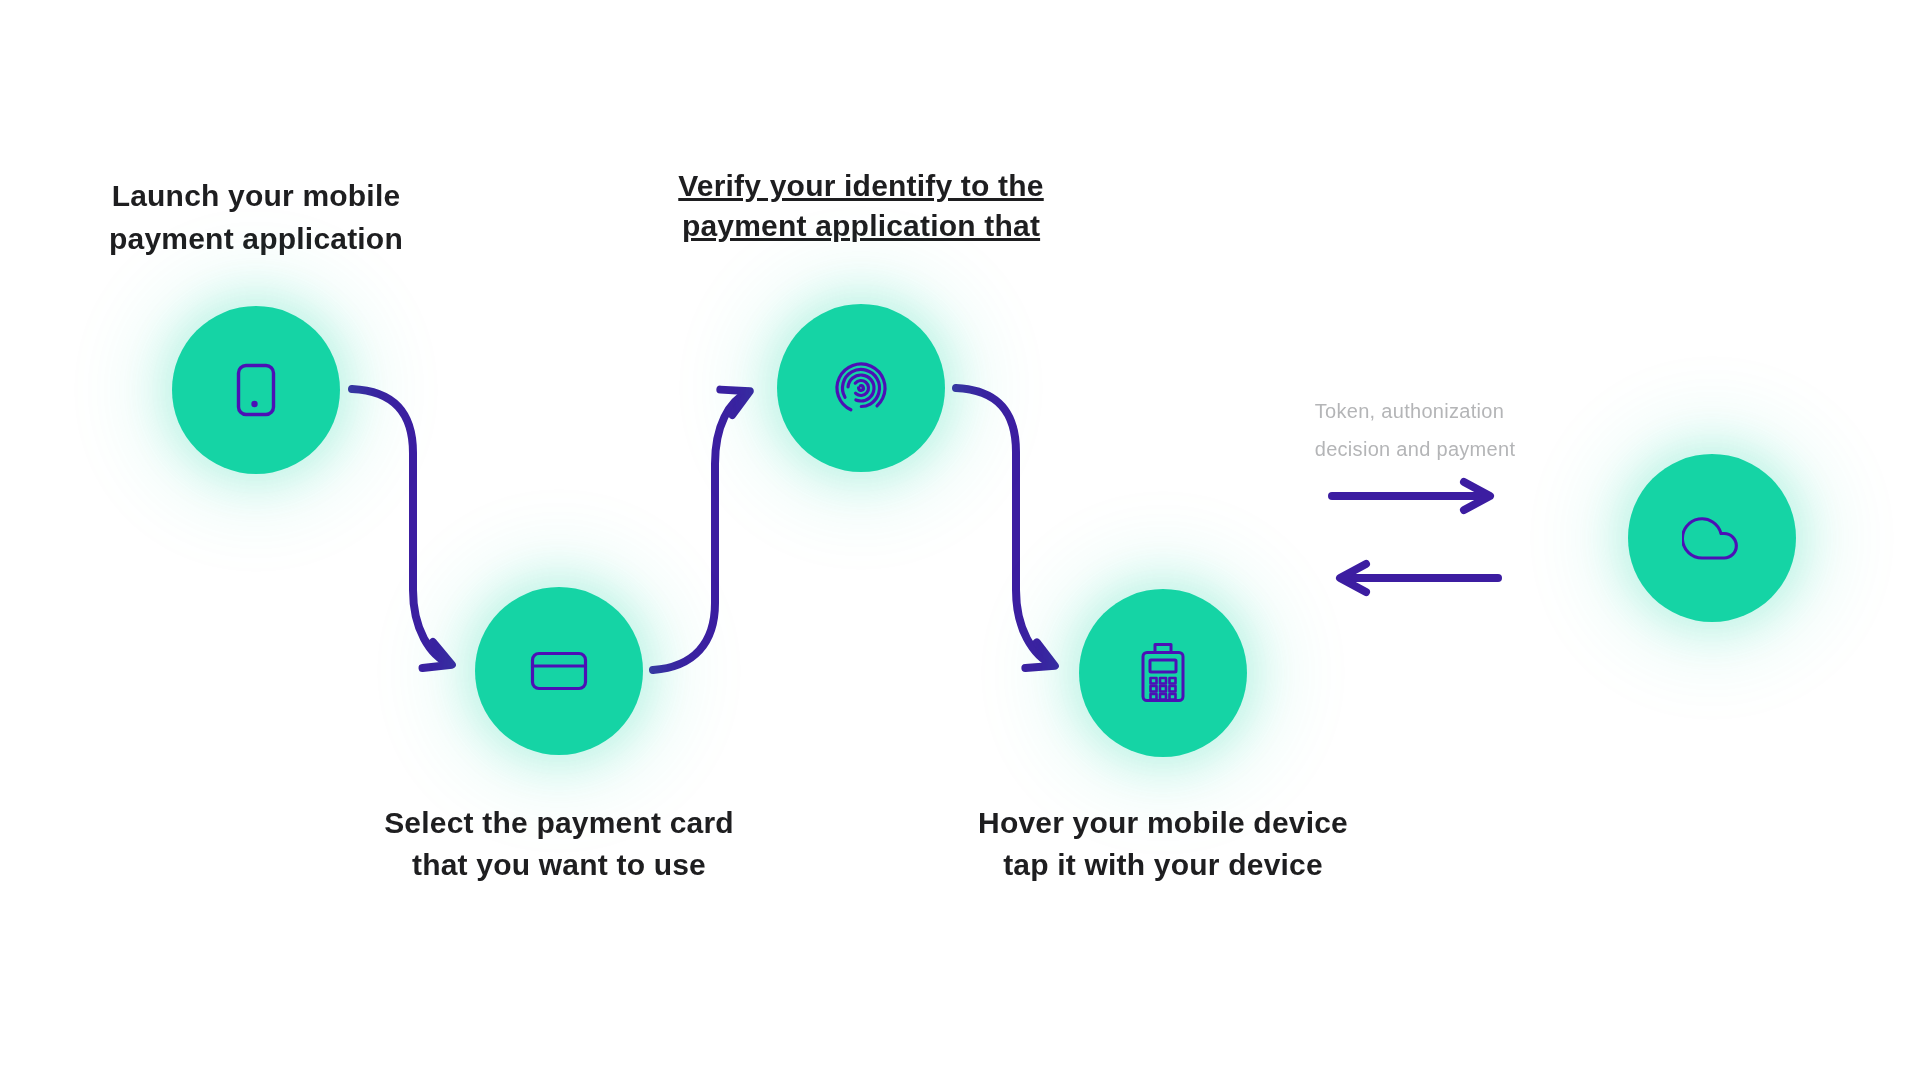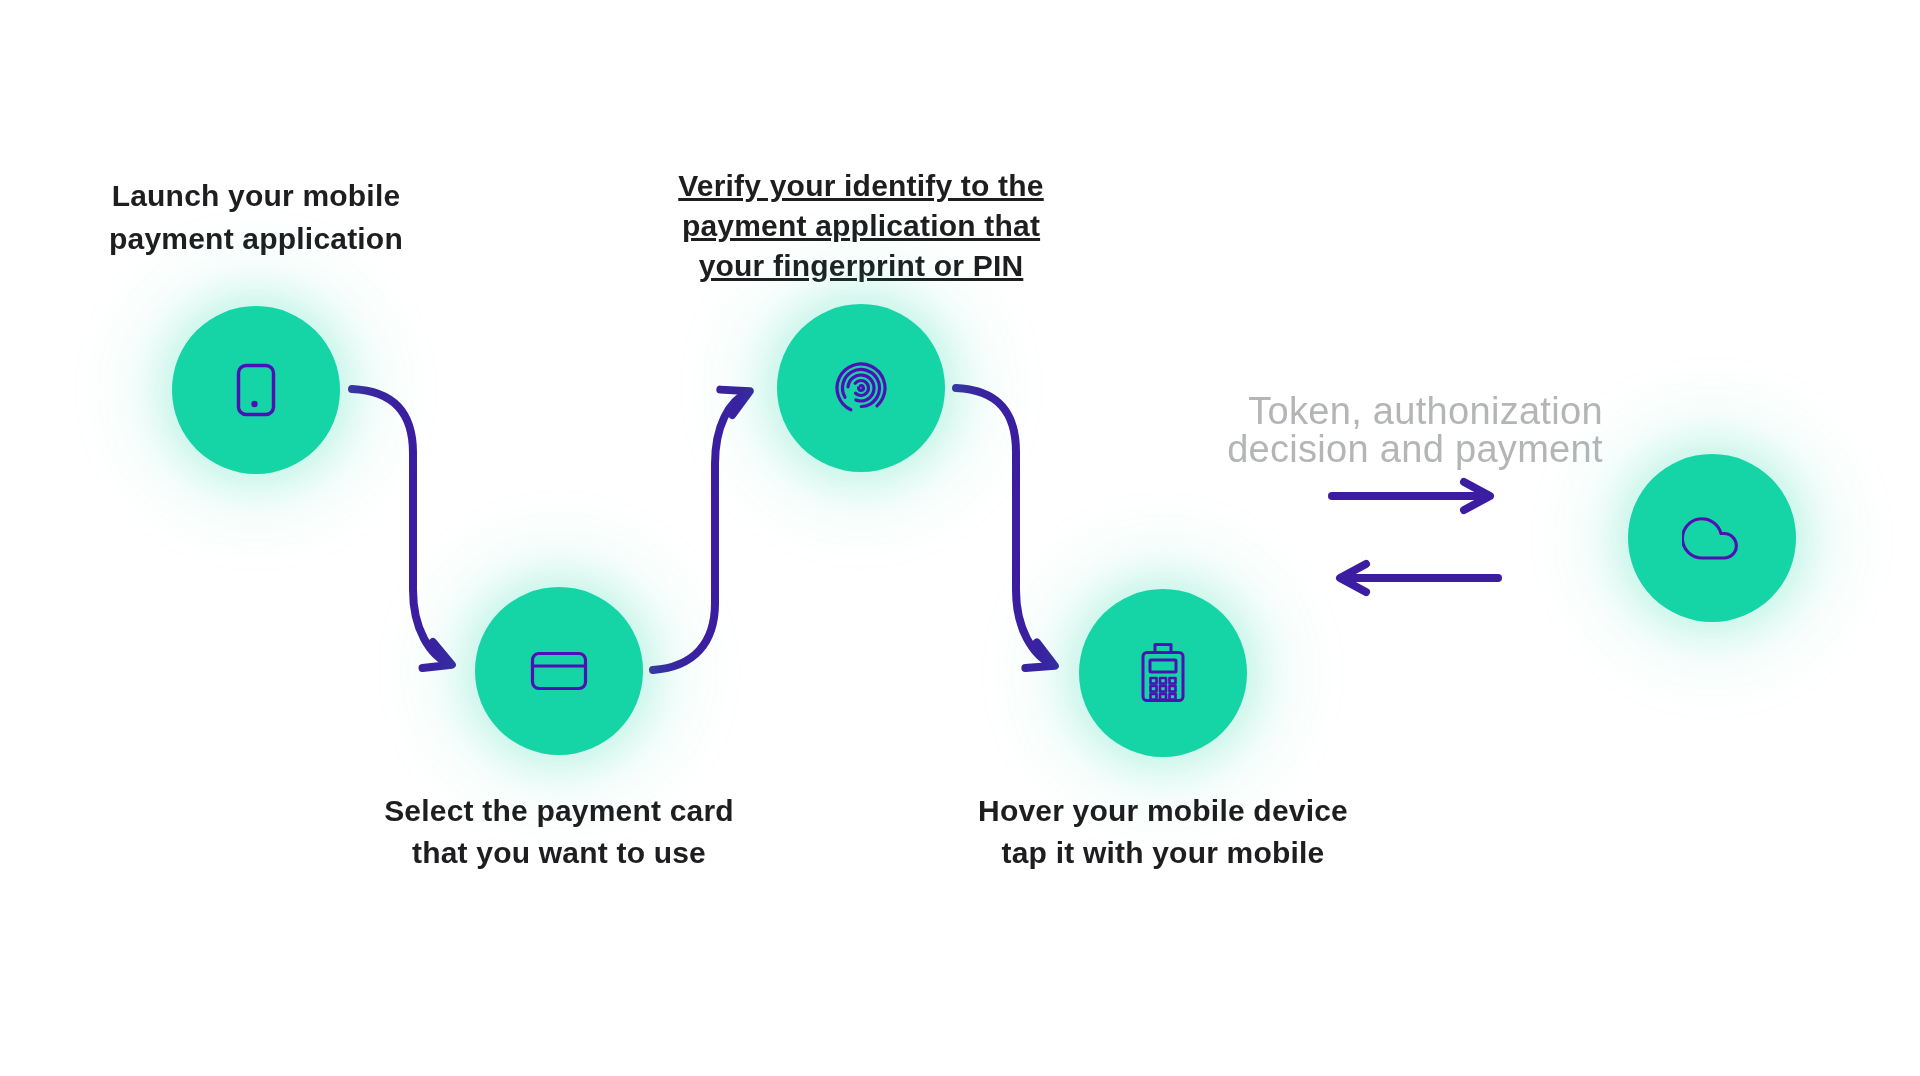--- a/index.html
+++ b/index.html
@@ -20,26 +20,26 @@
   .icon-stroke{stroke:#4c10b5;fill:none;stroke-linecap:round;stroke-linejoin:round;}
   .icon-fill{fill:#4c10b5;}
   
   .lbl{
     position:absolute;transform:translateX(-50%);
     text-align:center;color:#1e1e20;font-weight:600;
     font-size:30px;line-height:43px;letter-spacing:.2px;
   }
   .lbl div{white-space:nowrap;}
   .lbl-3{line-height:40px;}
-  .lbl-low{line-height:42px;}
+  .lbl-low{line-height:42px;margin-top:12px;}
   .lbl-net{font-size:31px;}
   .lbl-muted{
     position:absolute;transform:translateX(-50%);
-    text-align:right;color:#b4b5b7;font-weight:500;
-    font-size:38px;line-height:38px;letter-spacing:.3px;
+    text-align:left;color:#b4b5b7;font-weight:500;
+    font-size:20px;line-height:38px;letter-spacing:.3px;
   }
   .lbl-muted div{white-space:nowrap;}
   
   .arrows{position:absolute;left:0;top:0;}
   .arrow-path{fill:none;stroke:#3c1da1;stroke-width:8;stroke-linecap:round;}
   .arrow-head{fill:none;stroke:#3c1da1;stroke-linecap:round;stroke-linejoin:round;}
 </style>
 </head>
 <body>
 
@@ -76,21 +76,20 @@
     </svg>
   </div>
   <div class="lbl lbl-low" style="left:559px;top:790px;">
     <div>Select the payment card</div>
     <div>that you want to use</div>
   </div>
 
   <div class="lbl lbl-3" style="left:861px;top:166px;text-decoration:underline;">
     <div>Verify your identify to the</div>
     <div>payment application that</div>
-    <div>your fingerprint or PIN</div>
   </div>
   <div class="node" style="left:777px;top:304px;">
     <svg width="58" height="58" viewBox="0 0 58 58">
       <circle class="icon-stroke" cx="29" cy="29" r="24" stroke-width="3.2" stroke-dasharray="122 29" transform="rotate(115 29 29)"></circle>
       <circle class="icon-stroke" cx="29" cy="29" r="18.5" stroke-width="3.2" stroke-dasharray="96 21" transform="rotate(150 29 29)"></circle>
       <circle class="icon-stroke" cx="29" cy="29" r="13" stroke-width="3.2" stroke-dasharray="65 17" transform="rotate(185 29 29)"></circle>
       <circle class="icon-stroke" cx="29" cy="29" r="7.5" stroke-width="3.2" stroke-dasharray="36 12" transform="rotate(220 29 29)"></circle>
       <circle class="icon-stroke" cx="29" cy="29" r="2.4" stroke-width="3.2" stroke-dasharray="11 5" transform="rotate(255 29 29)"></circle>
     </svg>
   </div>
@@ -106,21 +105,21 @@
       <rect class="icon-stroke" x="10.5" y="44" width="6" height="5.5" stroke-width="2.6"></rect>
       <rect class="icon-stroke" x="20" y="44" width="6" height="5.5" stroke-width="2.6"></rect>
       <rect class="icon-stroke" x="29.5" y="44" width="6" height="5.5" stroke-width="2.6"></rect>
       <rect class="icon-stroke" x="10.5" y="52" width="6" height="5.5" stroke-width="2.6"></rect>
       <rect class="icon-stroke" x="20" y="52" width="6" height="5.5" stroke-width="2.6"></rect>
       <rect class="icon-stroke" x="29.5" y="52" width="6" height="5.5" stroke-width="2.6"></rect>
     </svg>
   </div>
   <div class="lbl lbl-low" style="left:1163px;top:790px;">
     <div>Hover your mobile device</div>
-    <div>tap it with your mobile</div>
+    <div>tap it with your device</div>
   </div>
 
   <div class="lbl-muted" style="left:1415px;top:392px;">
     <div>Token, authonization</div>
     <div>decision and payment</div>
   </div>
 
   <div class="node" style="left:1628px;top:454px;">
     <svg width="60" height="52" viewBox="0 0 60 52">
       <path class="icon-stroke" stroke-width="3.2" d="M45,25 h-3.15 A20,20 0 1 0 22.5,50 h22.5 a12.5,12.5 0 0 0 0,-25 z" transform="translate(-2,-3) scale(0.98)"></path>

